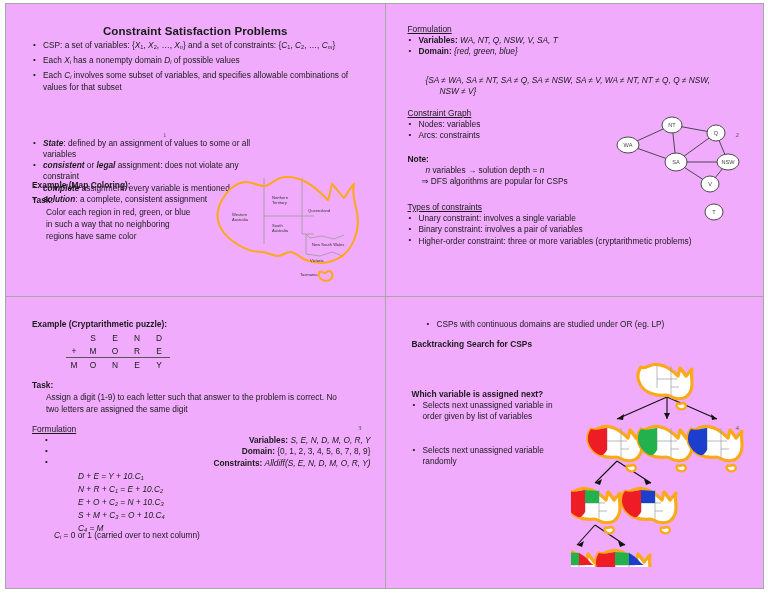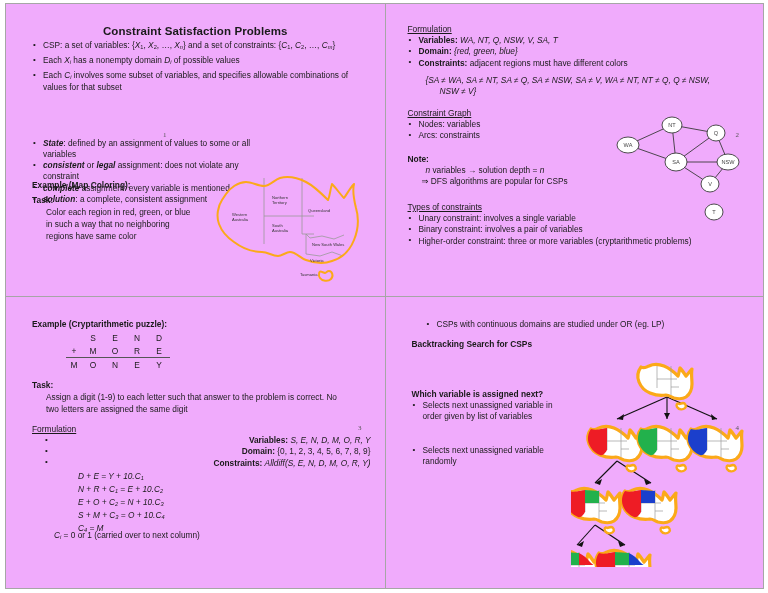--- a/index.html
+++ b/index.html
@@ -195,21 +195,20 @@
   </div>
 
   <div class="slide s2">
     <div class="slide-body">
 
       <div class="hd-u form-h">Formulation</div>
 
       <ul class="b tight form-l">
         <li><b>Variables:</b> <i>WA, NT, Q, NSW, V, SA, T</i></li>
         <li><b>Domain:</b> <i>{red, green, blue}</i></li>
-        <li><b>Constraints:</b> <span>adjacent regions must have different colors</span></li>
       </ul>
 
       <div class="cset">
         <div>{SA ≠ WA, SA ≠ NT, SA ≠ Q, SA ≠ NSW, SA ≠ V, WA ≠ NT, NT ≠ Q, Q ≠ NSW,</div>
         <div style="padding-left:14px">NSW ≠ V}</div>
       </div>
 
       <div class="hd-u cg-h">Constraint Graph</div>
       <ul class="b tight cg-l">
         <li>Nodes: variables</li>

